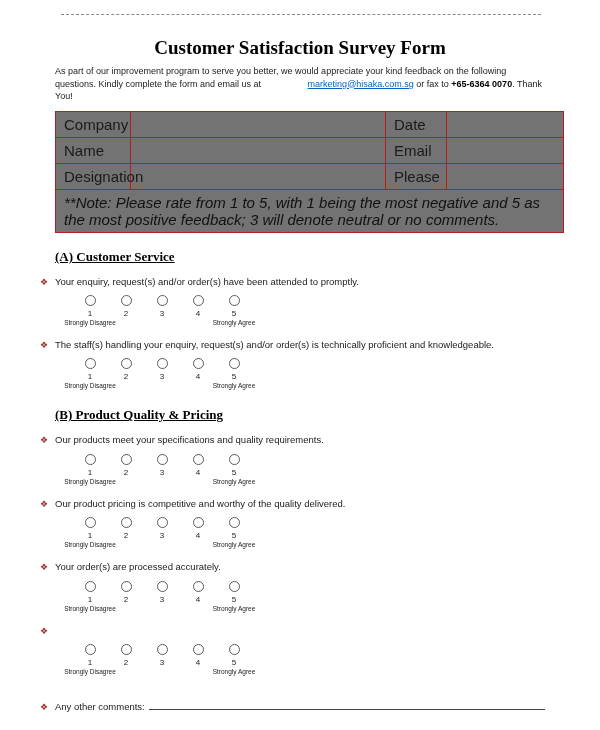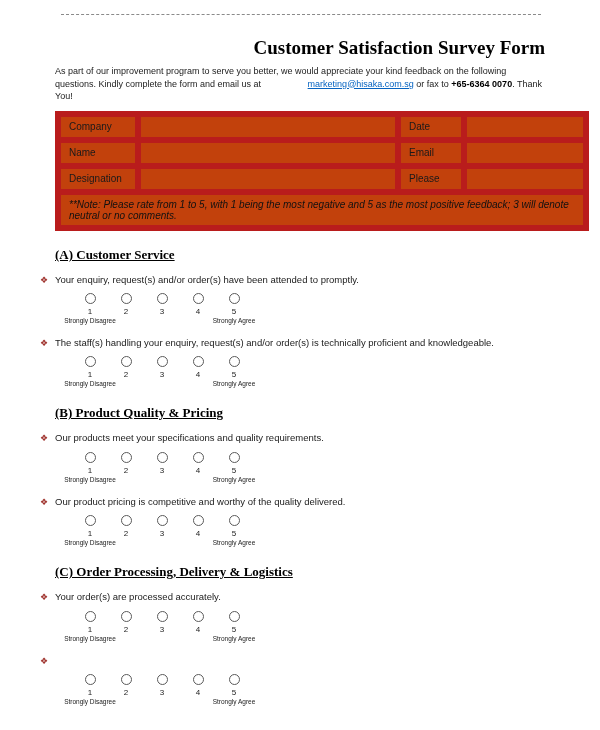--- a/index.html
+++ b/index.html
@@ -15,46 +15,46 @@
   .cut-line {
     margin: 14px 4px 0 6px;
     border-top: 1px dashed #8a8a8a;
     height: 0;
   }
 
   h1 {
     font-family: "Liberation Serif", serif;
     font-size: 19px;
     font-weight: bold;
-    text-align: right;
+    text-align: center;
     margin: 22px 0 6px 0;
     color: #000;
   }
 
   .intro {
     font-size: 9px;
     line-height: 1.4;
     margin: 0 0 8px 0;
     color: #222;
   }
   .intro a { color: #0563c1; text-decoration: underline; cursor: pointer; padding-left: 44px; }
   .intro b { color: #000; }
 
   table.contact {
     border-collapse: collapse;
     width: 100%;
     table-layout: fixed;
     margin-top: 4px;
   }
   table.contact td {
-    border: 6px solid #b91c1c;
-    font-size: 10px;
+    border: 1px solid #b91c1c;
+    font-size: 15px;
     padding: 4px 8px;
     height: 12px;
-    background: #c2410c;
+    background: #737373;
   }
   td.lbl-l { width: 58px; }
   td.inp-wide { width: 238px; }
   td.lbl-r { width: 44px; }
   td.inp-sm { width: 100px; }
   td.note {
     font-size: 7px;
     font-style: italic;
     padding: 4px 2px;
     color: #111;
@@ -292,21 +292,20 @@
           <span class="radio"></span>
           <span class="num">5</span>
         </div>
       </div>
     <div class="scale-labels">
         <span class="lab lab-min">Strongly Disagree</span>
         <span class="lab lab-max">Strongly Agree</span>
       </div>
   </div>
 
-  <h2 class="section">(C) Order Processing, Delivery &amp; Logistics</h2>
 
   <div class="q">
     <span class="bullet">❖</span>
     <span class="qtext">Your order(s) are processed accurately.</span>
   </div>
   <div class="scale">
     <div class="scale-cols">
         <div class="scale-col">
           <span class="radio"></span>
           <span class="num">1</span>

